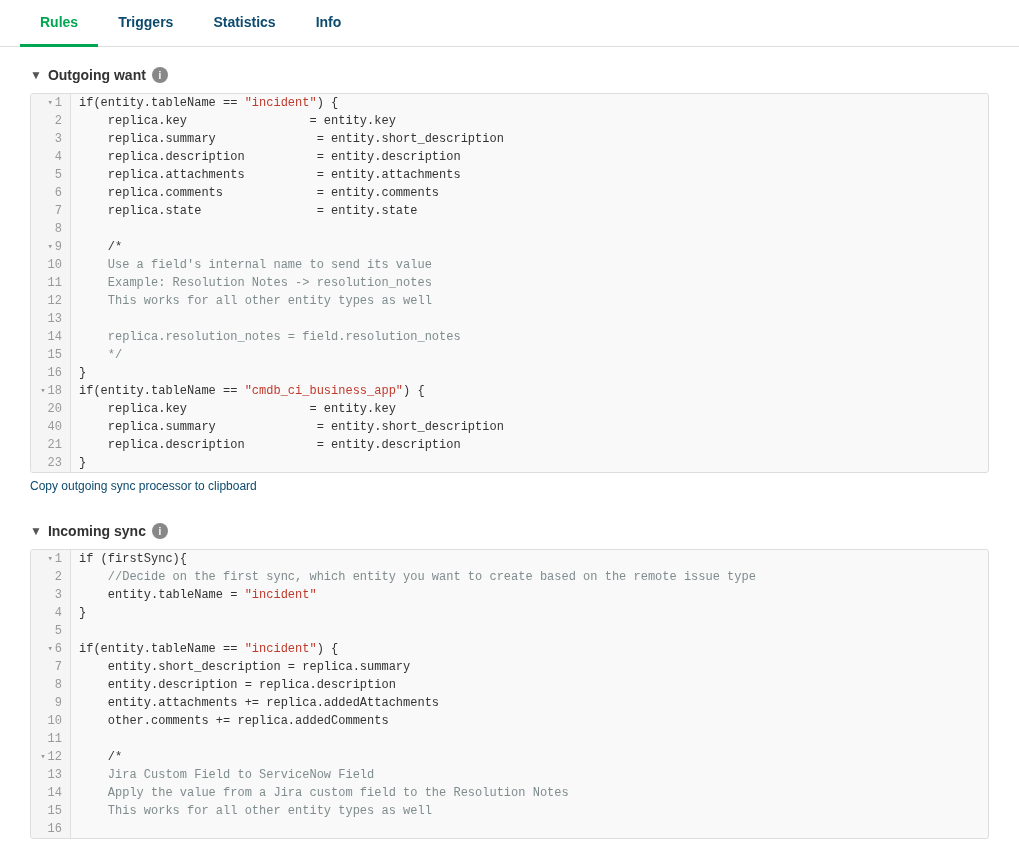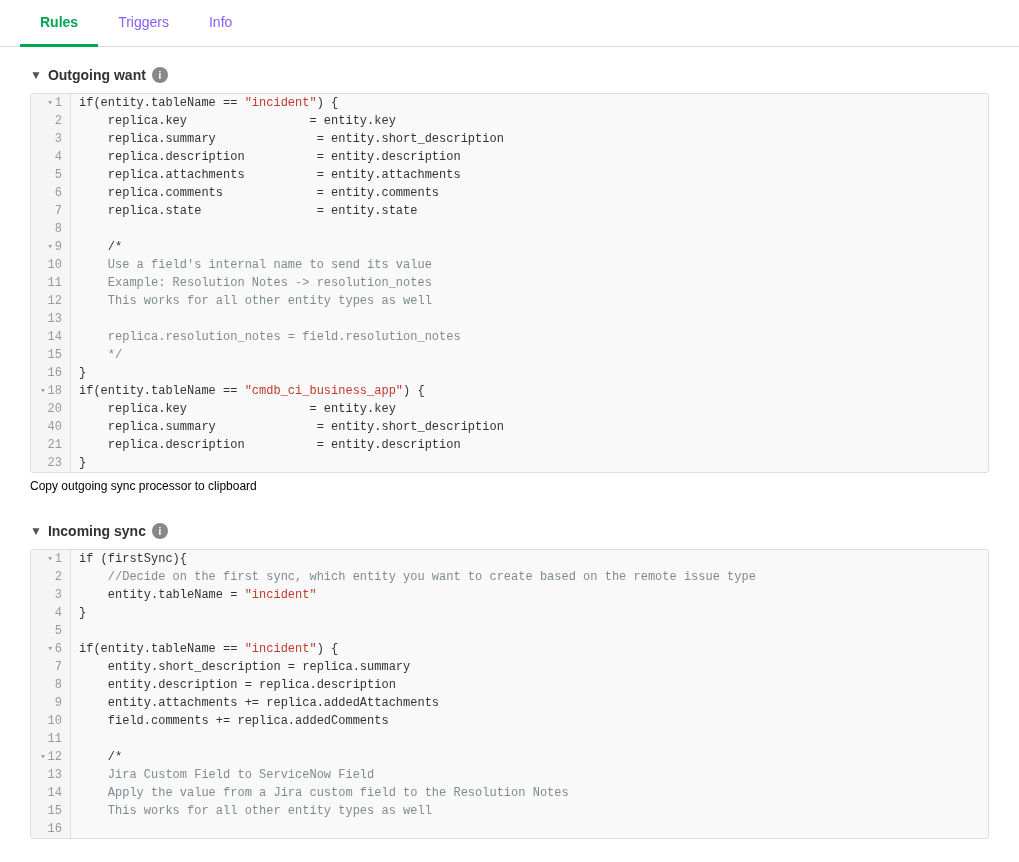--- a/index.html
+++ b/index.html
@@ -13,25 +13,26 @@
     
     .tabs {
       display: flex;
       border-bottom: 1px solid #ddd;
       padding: 0 20px;
       text-align: right;
     }
     .tab {
       padding: 14px 20px;
       cursor: pointer;
-      color: #8b5cf6;
+      color: #0c4a6e;
       font-size: 14px;
       text-decoration: none;
       border-bottom: 3px solid transparent;
       margin-bottom: -1px;
+      font-weight: bold;
     }
     .tab.active {
       color: #00a651;
       border-bottom: 3px solid #00a651;
       font-weight: 600;
     }
 
     
     .content {
       padding: 20px 30px;
@@ -107,33 +108,34 @@
       padding: 0 8px;
       white-space: pre;
       flex: 1;
     }
 
     
     .c-red { color: #c0392b; }
     .c-comment { color: #7f8c8d; }
 
     .copy-link {
-      color: #000000;
+      color: #0c4a6e;
       font-size: 12px;
       cursor: pointer;
       margin-top: 6px;
       display: inline-block;
     }
   </style>
 </head>
 <body>
 
 <div class="tabs">
   <a class="tab active">Rules</a>
   <a class="tab">Triggers</a>
+  <a class="tab">Statistics</a>
   <a class="tab">Info</a>
 </div>
 
 <div class="content">
 
   <div class="section">
     <div class="section-header">
       <span class="collapse-icon">▼</span>
       <span>Outgoing want</span>
       <span class="info-icon">i</span>
@@ -332,21 +334,21 @@
         <div class="code-line">
           <div class="line-num">
             <span>9</span>
           </div>
           <div class="code-content"><span>    entity.attachments += replica.addedAttachments</span></div>
         </div>
         <div class="code-line">
           <div class="line-num">
             <span>10</span>
           </div>
-          <div class="code-content"><span>    field.comments += replica.addedComments</span></div>
+          <div class="code-content"><span>    other.comments += replica.addedComments</span></div>
         </div>
         <div class="code-line">
           <div class="line-num">
             <span>11</span>
           </div>
           <div class="code-content"><span></span></div>
         </div>
         <div class="code-line">
           <div class="line-num">
             <span class="fold-icon">▾</span>

